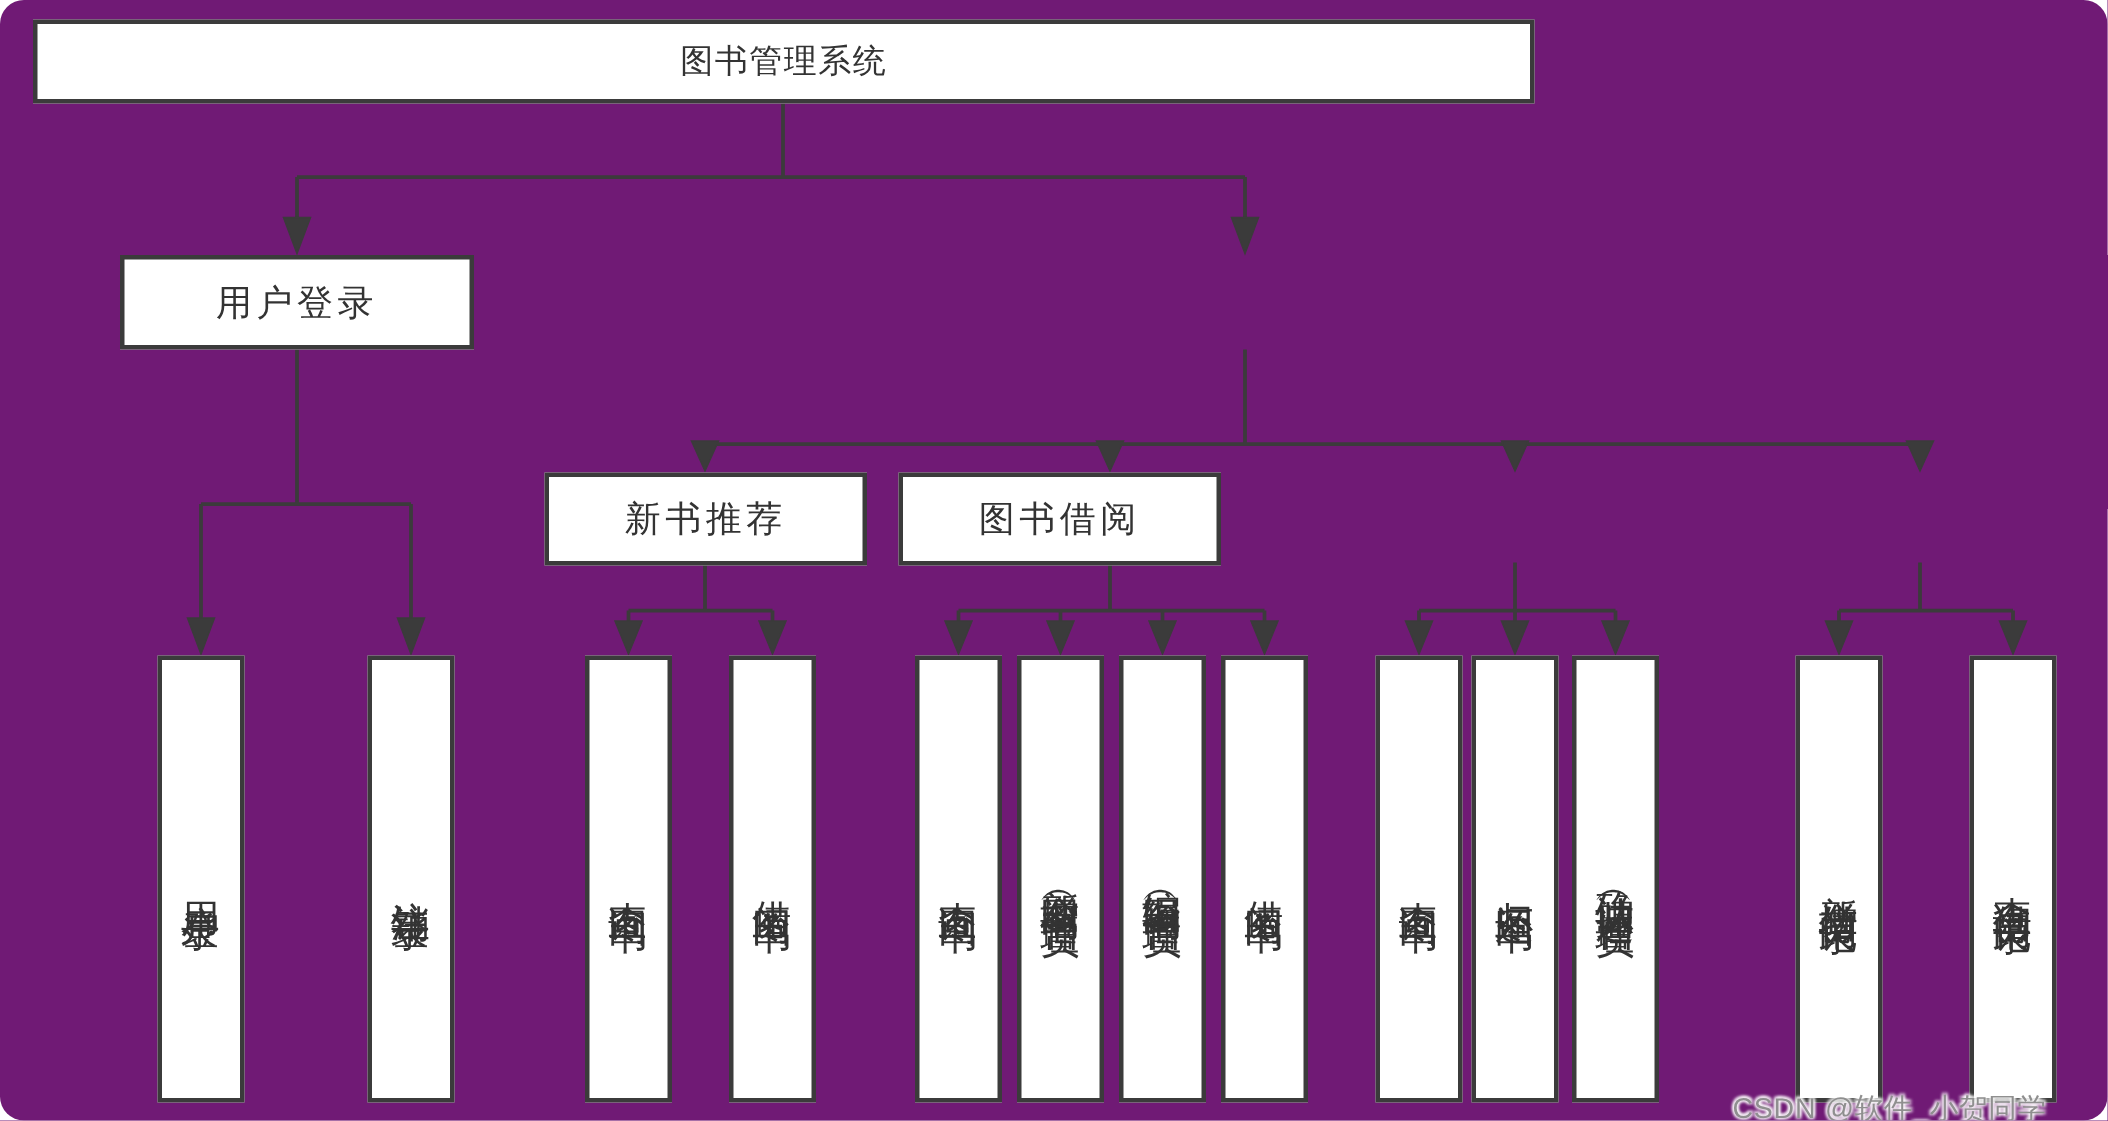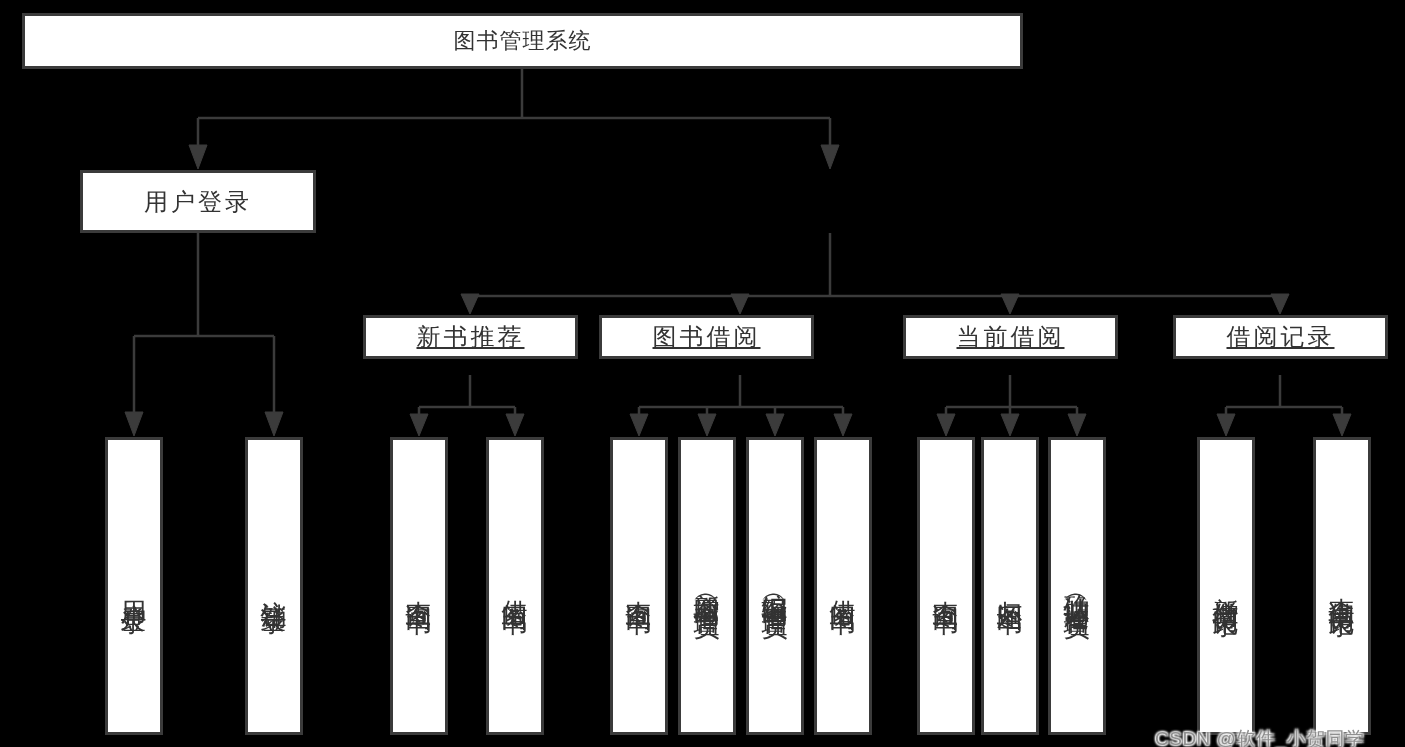--- a/index.html
+++ b/index.html
@@ -4,22 +4,23 @@
 <style>
   html, body { margin: 0; padding: 0; }
   body {
     background: #ffffff;
     font-family: "Liberation Sans", "DejaVu Sans", sans-serif;
   }
   .stage {
     position: relative;
     width: 1405px;
     height: 747px;
-    background: #000000;
+    background: #701a75;
     overflow: hidden;
+    border-radius: 16px;
   }
   .connector-layer {
     position: absolute;
     left: 0; top: 0;
     width: 1405px;
     height: 747px;
     z-index: 1;
   }
   .box {
     position: absolute;
@@ -39,24 +40,23 @@
     letter-spacing: 1px;
   }
   .l2-box {
     top: 170px;
     width: 236px; height: 63px;
     font-size: 24px;
     letter-spacing: 3px;
   }
   .mid-box {
     top: 315px;
-    width: 215px; height: 44px;
+    width: 215px; height: 62px;
     font-size: 24px;
     letter-spacing: 3px;
-    text-decoration: underline;
   }
   .leaf-box {
     top: 437px;
     width: 58px; height: 298px;
     font-size: 26px;
   }
   .vtext {
     writing-mode: vertical-rl;
     letter-spacing: 3px;
     line-height: 1;
@@ -141,26 +141,20 @@
   <div class="box l2-box" style="left:80px">
     <span>用户登录</span>
   </div>
 
   <div class="box mid-box" style="left:363px">
     <span>新书推荐</span>
   </div>
   <div class="box mid-box" style="left:599px">
     <span>图书借阅</span>
   </div>
-  <div class="box mid-box" style="left:903px">
-    <span>当前借阅</span>
-  </div>
-  <div class="box mid-box" style="left:1173px">
-    <span>借阅记录</span>
-  </div>
 
   <div class="box leaf-box" style="left:105px">
     <span class="vtext">用户登录</span>
   </div>
   <div class="box leaf-box" style="left:245px">
     <span class="vtext">注销登录</span>
   </div>
 
   <div class="box leaf-box" style="left:390px">
     <span class="vtext">查询图书</span>

